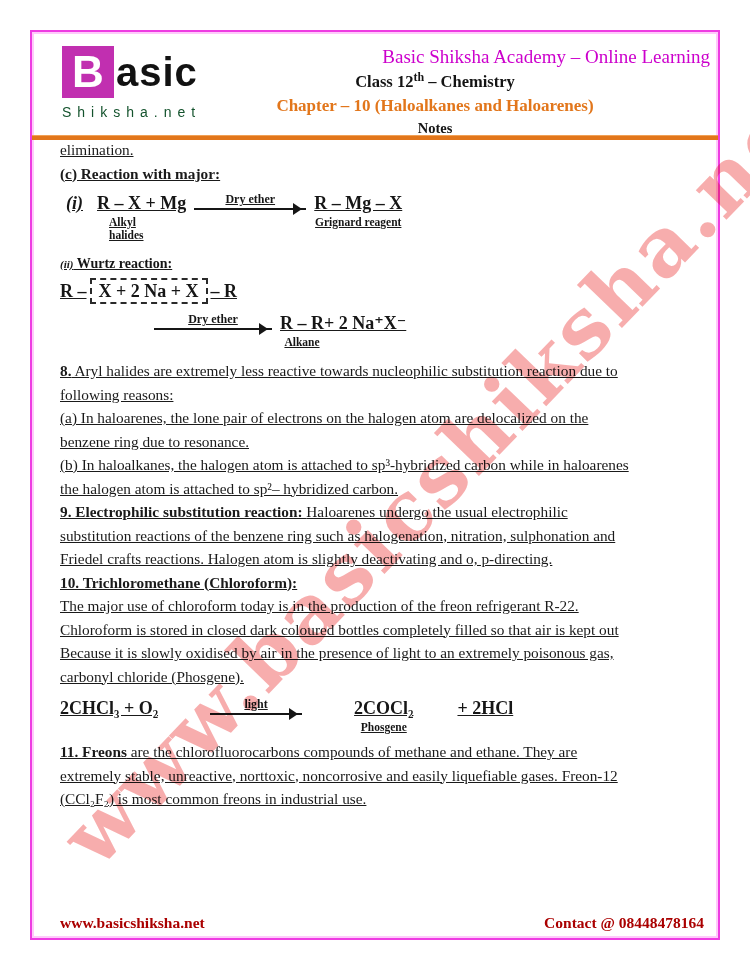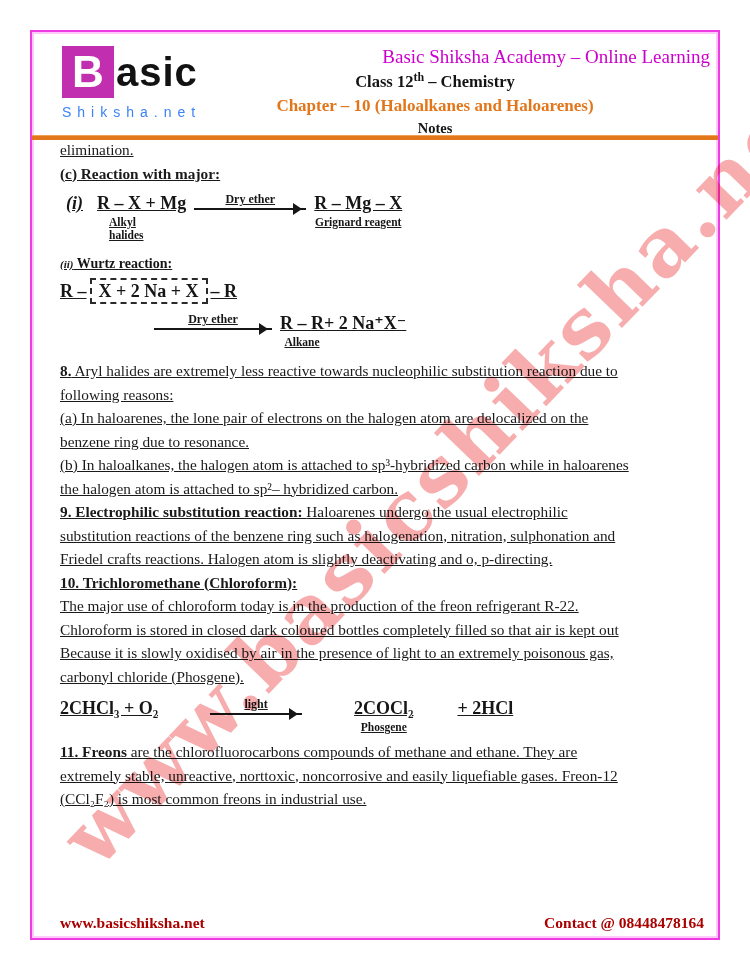--- a/index.html
+++ b/index.html
@@ -6,21 +6,21 @@
   .page{position:relative;width:750px;height:970px;background:#ffffff;overflow:hidden;
         font-family:"Liberation Serif","DejaVu Serif",serif;color:#1a1a1a;}
   .sheet{position:absolute;left:30px;top:30px;width:686px;height:906px;
          border:2px solid #ee3ce2;box-shadow:inset 0 0 0 2px #ffc9fb;background:transparent;}
   
   .logo{position:absolute;left:30px;top:14px;width:170px;}
   .logo-top{display:flex;align-items:center;font-family:"Liberation Sans","DejaVu Sans",sans-serif;}
   .logo-b{width:52px;height:52px;background:#c12fb0;color:#ffffff;font-size:44px;font-weight:bold;
           display:flex;align-items:center;justify-content:center;line-height:1;}
   .logo-asic{color:#121212;font-size:40px;font-weight:bold;letter-spacing:1px;line-height:1;margin-left:2px;}
-  .logo-domain{font-family:"Liberation Sans","DejaVu Sans",sans-serif;color:#3b82f6;font-size:14px;
+  .logo-domain{font-family:"Liberation Sans","DejaVu Sans",sans-serif;color:#14532d;font-size:14px;
                letter-spacing:6px;margin-top:6px;white-space:nowrap;}
   .head-text{position:absolute;left:128px;top:12px;width:550px;text-align:center;}
   .head-title{font-size:19px;font-weight:normal;color:#cc00cc;line-height:1.35;text-align:right;}
   .head-class{font-size:16.5px;font-weight:bold;color:#141414;line-height:1.45;}
   .head-class sup{font-size:12px;}
   .head-chapter{font-size:17px;font-weight:bold;color:#e2761b;line-height:1.4;}
   .head-notes{font-size:14.5px;font-weight:bold;color:#141414;line-height:1.5;margin-top:1px;}
   .rule{position:absolute;left:0;top:103px;width:100%;height:4px;background:#e2761b;
         border-top:1px solid #f0a055;}
   

